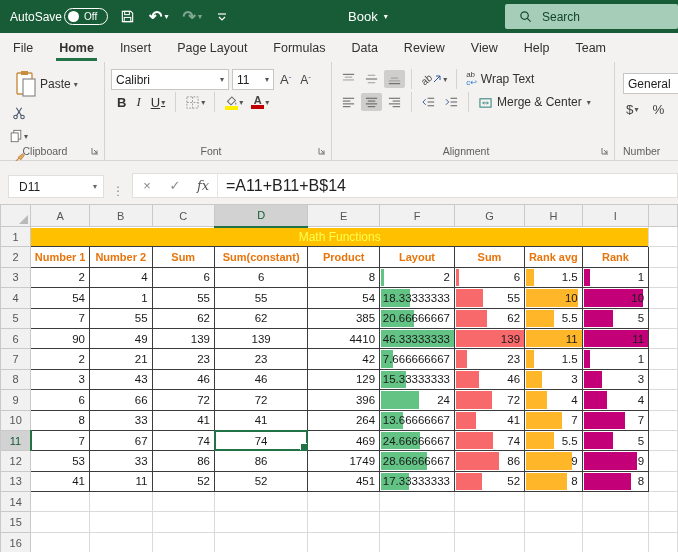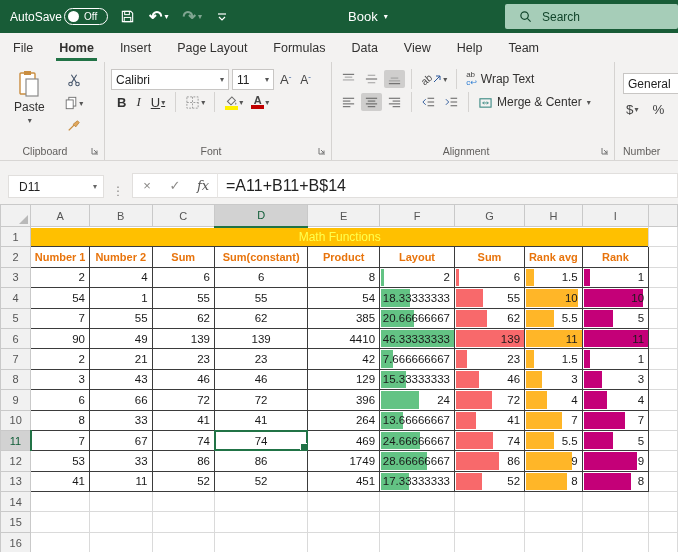--- a/index.html
+++ b/index.html
@@ -40,21 +40,21 @@
   .rgroup+.rgroup{border-left:1px solid #d5d3d1}
   .glabel{position:absolute;bottom:3px;left:0;right:14px;text-align:center;font-size:10.5px;color:#605e5c;white-space:nowrap}
   .launcher{position:absolute;right:4px;bottom:4px;width:10px;height:10px;color:#605e5c;cursor:pointer}
   .launcher svg{display:block}
   .icon-btn{border:none;background:none;padding:2px 3px;cursor:pointer;display:inline-flex;
             align-items:center;justify-content:center;color:#444}
   .icon-btn.sel{background:#cfcecd;border-radius:2px}
   .dd8{font-size:8px;color:#555;margin-left:1px}
 
   .g-clip{width:104px}
-  .paste-big{display:inline-flex;flex-direction:column;align-items:center;gap:2px;margin-left:8px;
+  .paste-big{display:inline-flex;flex-direction:row;align-items:center;gap:2px;margin-left:8px;
              border:none;background:none;font-size:12px;color:#323130;cursor:pointer}
   .clip-mini{display:inline-flex;flex-direction:column;gap:5px;margin-left:6px;vertical-align:top;margin-top:2px}
 
   .g-font{width:227px}
   .combo{background:#fff;border:1px solid #c8c6c4;height:21px;display:flex;align-items:center;
          justify-content:space-between;padding:0 4px;font-size:12px;color:#222;box-sizing:border-box;cursor:pointer}
   .font-row1{display:flex;align-items:center;gap:3px;padding:0 6px}
   .font-row2{display:flex;align-items:center;gap:2px;padding:2px 4px 0 8px}
   .fmt-letter{font-size:13px;color:#333;padding:1px 4px}
   .b{font-weight:800}.i{font-style:italic;font-family:"Liberation Serif",serif}.u{text-decoration:underline}
@@ -158,20 +158,21 @@
   </div>
 </div>
 
 <div class="tabsrow" id="tabsrow">
     <div class="tab">File</div>
     <div class="tab active">Home</div>
     <div class="tab">Insert</div>
     <div class="tab">Page Layout</div>
     <div class="tab">Formulas</div>
     <div class="tab">Data</div>
+    <div class="tab">Review</div>
     <div class="tab">View</div>
     <div class="tab">Help</div>
     <div class="tab">Team</div>
   </div>
 
 <div class="ribbon">
 
   <div class="rgroup g-clip">
     <button class="paste-big">
       <svg width="24" height="28" viewBox="0 0 24 28">

